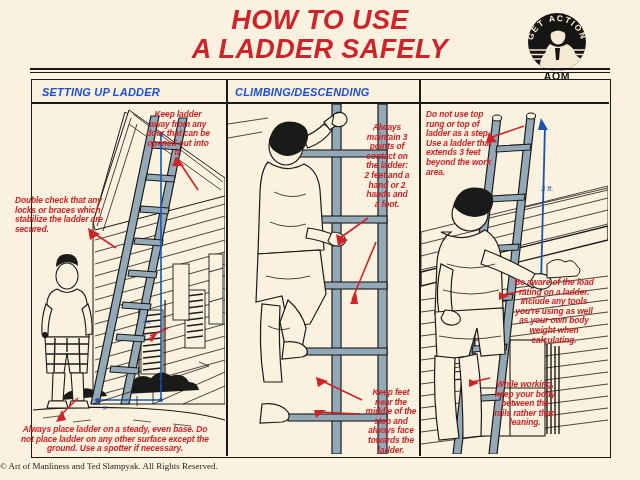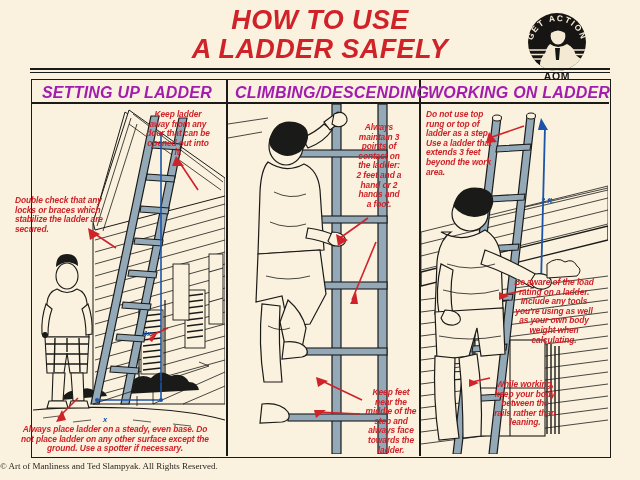--- a/index.html
+++ b/index.html
@@ -28,21 +28,21 @@
 
   
   .frame{position:absolute;left:31px;top:79px;width:578px;height:377px;border:1.5px solid #1a1a18;}
   .vdiv{position:absolute;top:79px;width:1.5px;height:377px;background:#1a1a18;}
   .vdiv.one{left:226px;}
   .vdiv.two{left:419px;}
   .hdr-rule{position:absolute;left:31px;top:102px;width:578px;height:1.5px;background:#1a1a18;}
 
   .panel-hdr{
     position:absolute;top:84px;height:17px;line-height:17px;
-    color:#a21caf;font-weight:bold;font-style:italic;font-size:16px;
+    color:#1d4ed8;font-weight:bold;font-style:italic;font-size:11px;
     letter-spacing:.2px;white-space:nowrap;
   }
   .panel-hdr.p1{left:42px;}
   .panel-hdr.p2{left:235px;}
   .panel-hdr.p3{left:428px;}
 
   
   .art{position:absolute;overflow:hidden;background:#faf2de;}
   .art.p1{left:33px;top:104px;width:192px;height:350px;}
   .art.p2{left:228px;top:104px;width:190px;height:350px;}
@@ -52,22 +52,22 @@
   
   .note{
     position:absolute;color:#cf2229;font-weight:bold;font-style:italic;
     font-size:8.4px;line-height:9.6px;letter-spacing:-.1px;
     font-family:"Liberation Sans", sans-serif;
   }
   .note.c{text-align:center;}
   .note.l{text-align:left;}
 
   .bluelabel{
-    position:absolute;color:#1b54a8;font-weight:bold;font-style:italic;
-    font-size:7.5px;line-height:8px;font-family:"Liberation Sans", sans-serif;margin-top:12px;
+    position:absolute;color:#1b54a8;font-weight:normal;font-style:italic;
+    font-size:7.5px;line-height:8px;font-family:"Liberation Sans", sans-serif;
   }
 
   
   .footer{
     position:absolute;left:0;top:461px;width:640px;text-align:left;
     font-family:"Liberation Serif", serif;font-size:9px;color:#231f1c;
   }
 
   .ptr{position:absolute;pointer-events:none;}
 </style>
@@ -120,21 +120,20 @@
   <div class="rule-a"></div>
   <div class="rule-b"></div>
 
   <div class="frame"></div>
   <div class="vdiv one"></div>
   <div class="vdiv two"></div>
   <div class="hdr-rule"></div>
 
   <div class="panel-hdr p1">SETTING UP LADDER</div>
   <div class="panel-hdr p2">CLIMBING/DESCENDING</div>
-  <div class="panel-hdr p3">WORKING ON LADDER</div>
 
   <div class="art p1">
     <svg width="192" height="350" viewBox="0 0 192 350">
       <g stroke="#1a1a18" fill="none" stroke-width="1">
 
         <path d="M92 8 L192 78 L192 300 L60 300 L60 120 Z" fill="#faf2de"></path>
 
         <path d="M60 118 L96 6 L192 74 L192 92 L62 126 Z" fill="#faf2de"></path>
         <g stroke-width="0.8">
           <path d="M64 122 L98 14"></path>
@@ -362,21 +361,21 @@
 
       <g stroke="#1a1a18" stroke-width="0.8" fill="none">
         <path d="M46 88 q16 8 32 2"></path>
         <path d="M42 118 q18 8 36 2"></path>
         <path d="M38 172 q22 6 44 0"></path>
         <path d="M40 222 q12 6 22 2"></path>
       </g>
     </svg>
   </div>
 
-  <div class="note c" style="left:356px;top:123px;width:46px;">Always maintain 3 points of contact on the ladder: 2 feet and a hand or 2 hands and a foot.</div>
+  <div class="note c" style="left:364px;top:123px;width:46px;">Always maintain 3 points of contact on the ladder: 2 feet and a hand or 2 hands and a foot.</div>
   <div class="note c" style="left:364px;top:388px;width:54px;">Keep feet near the middle of the step and always face towards the ladder.</div>
 
   <svg class="ptr" style="left:0;top:0;width:640px;height:480px;">
     <g stroke="#cf2229" stroke-width="1.6" fill="none">
       <line x1="340" y1="238" x2="368" y2="218"></line>
       <line x1="352" y1="300" x2="376" y2="242"></line>
       <line x1="320" y1="380" x2="362" y2="400"></line>
       <line x1="318" y1="412" x2="360" y2="414"></line>
     </g>
     <g fill="#cf2229">

